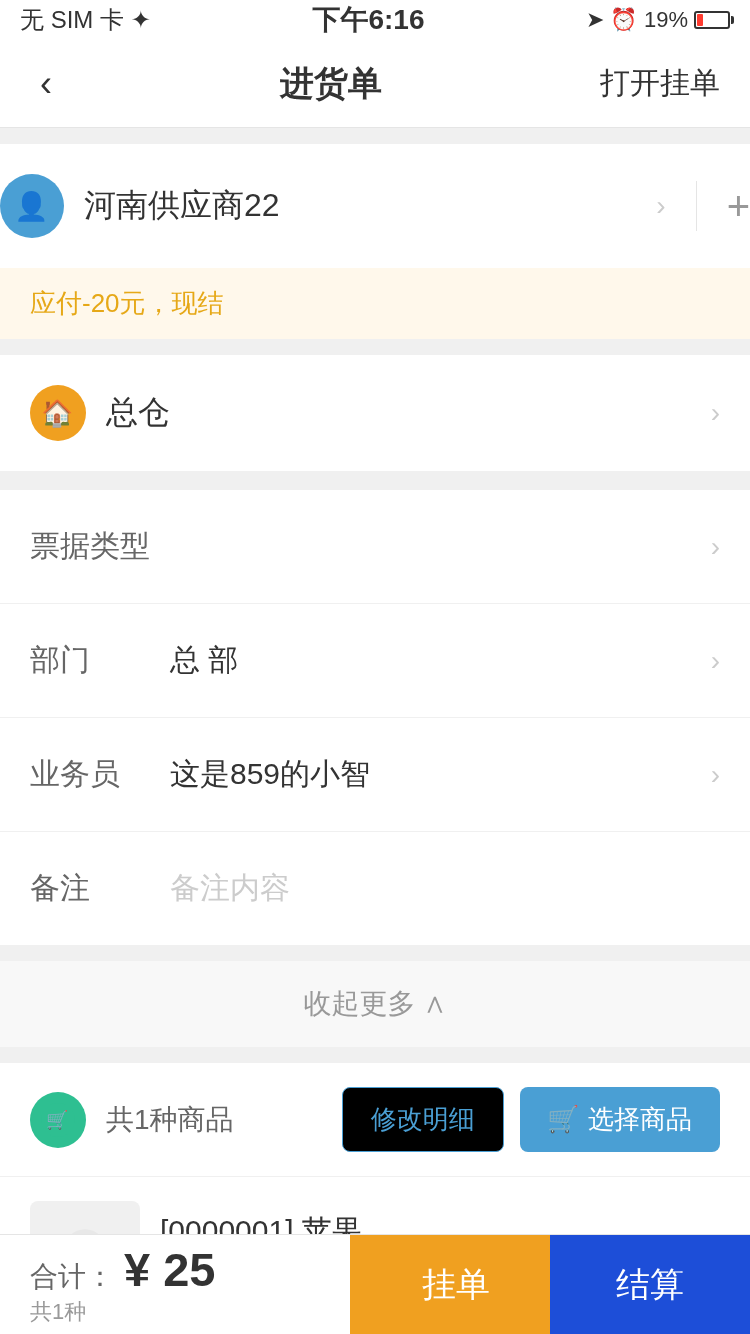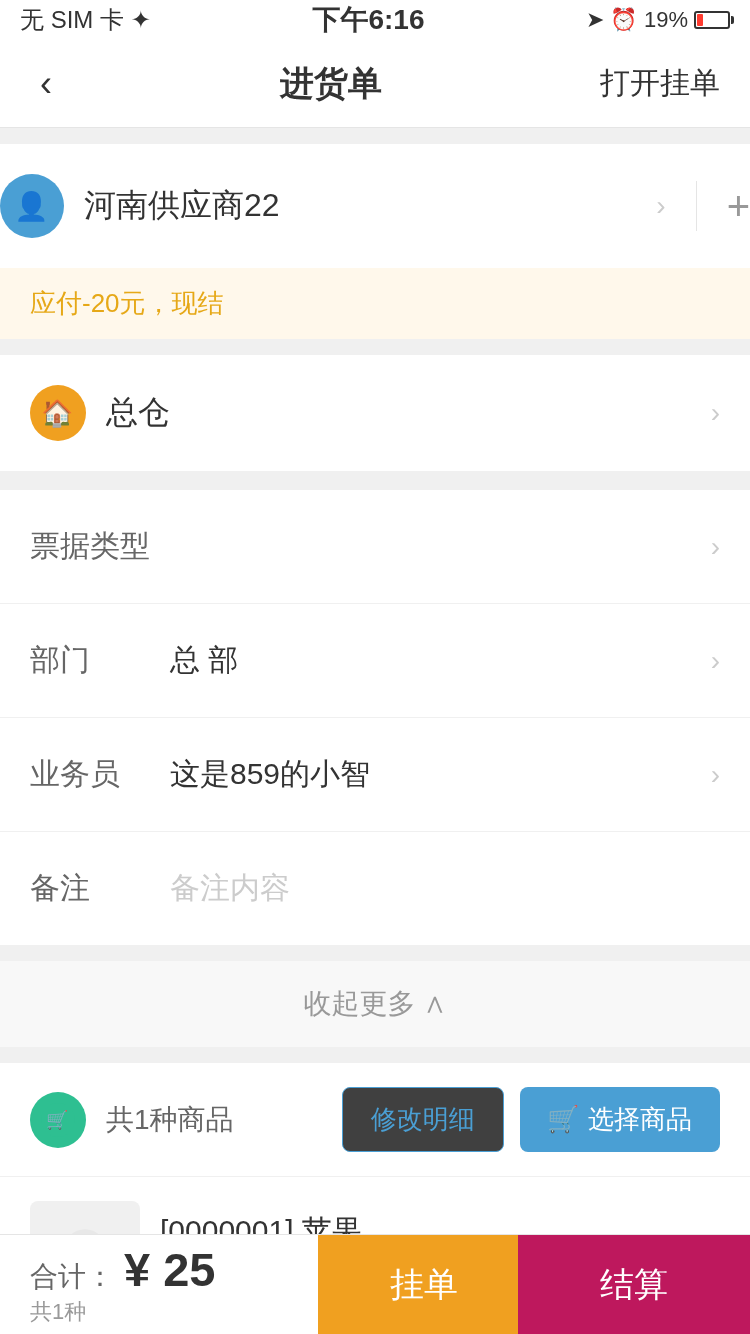--- a/index.html
+++ b/index.html
@@ -160,21 +160,21 @@
     .product-icon {
       width: 56px; height: 56px; border-radius: 50%;
       background: #2ebf91;
       display: flex; align-items: center; justify-content: center;
     }
     .product-count { font-size: 28px; color: #666; }
     .product-header-right { display: flex; gap: 16px; }
     .btn-outline {
       border: 1px solid #4a9fd4;
       color: #4a9fd4;
-      background: #404040;
+      background: #000000;
       padding: 14px 28px;
       border-radius: 8px;
       font-size: 26px;
       cursor: pointer;
     }
     .btn-blue {
       background: #4a9fd4;
       color: #fff;
       border: none;
       padding: 14px 28px;
@@ -236,22 +236,22 @@
     .btn-pending {
       width: 200px;
       background: #f0a020;
       color: #fff;
       font-size: 34px;
       display: flex; align-items: center; justify-content: center;
       cursor: pointer;
       padding-left: 12px;
     }
     .btn-checkout {
-      width: 232px;
-      background: #be185d;
+      width: 200px;
+      background: #1d4ed8;
       color: #fff;
       font-size: 34px;
       display: flex; align-items: center; justify-content: center;
       cursor: pointer;
     }
 
     
     .bottom-spacer { height: 100px; }
   </style>
 </head>

